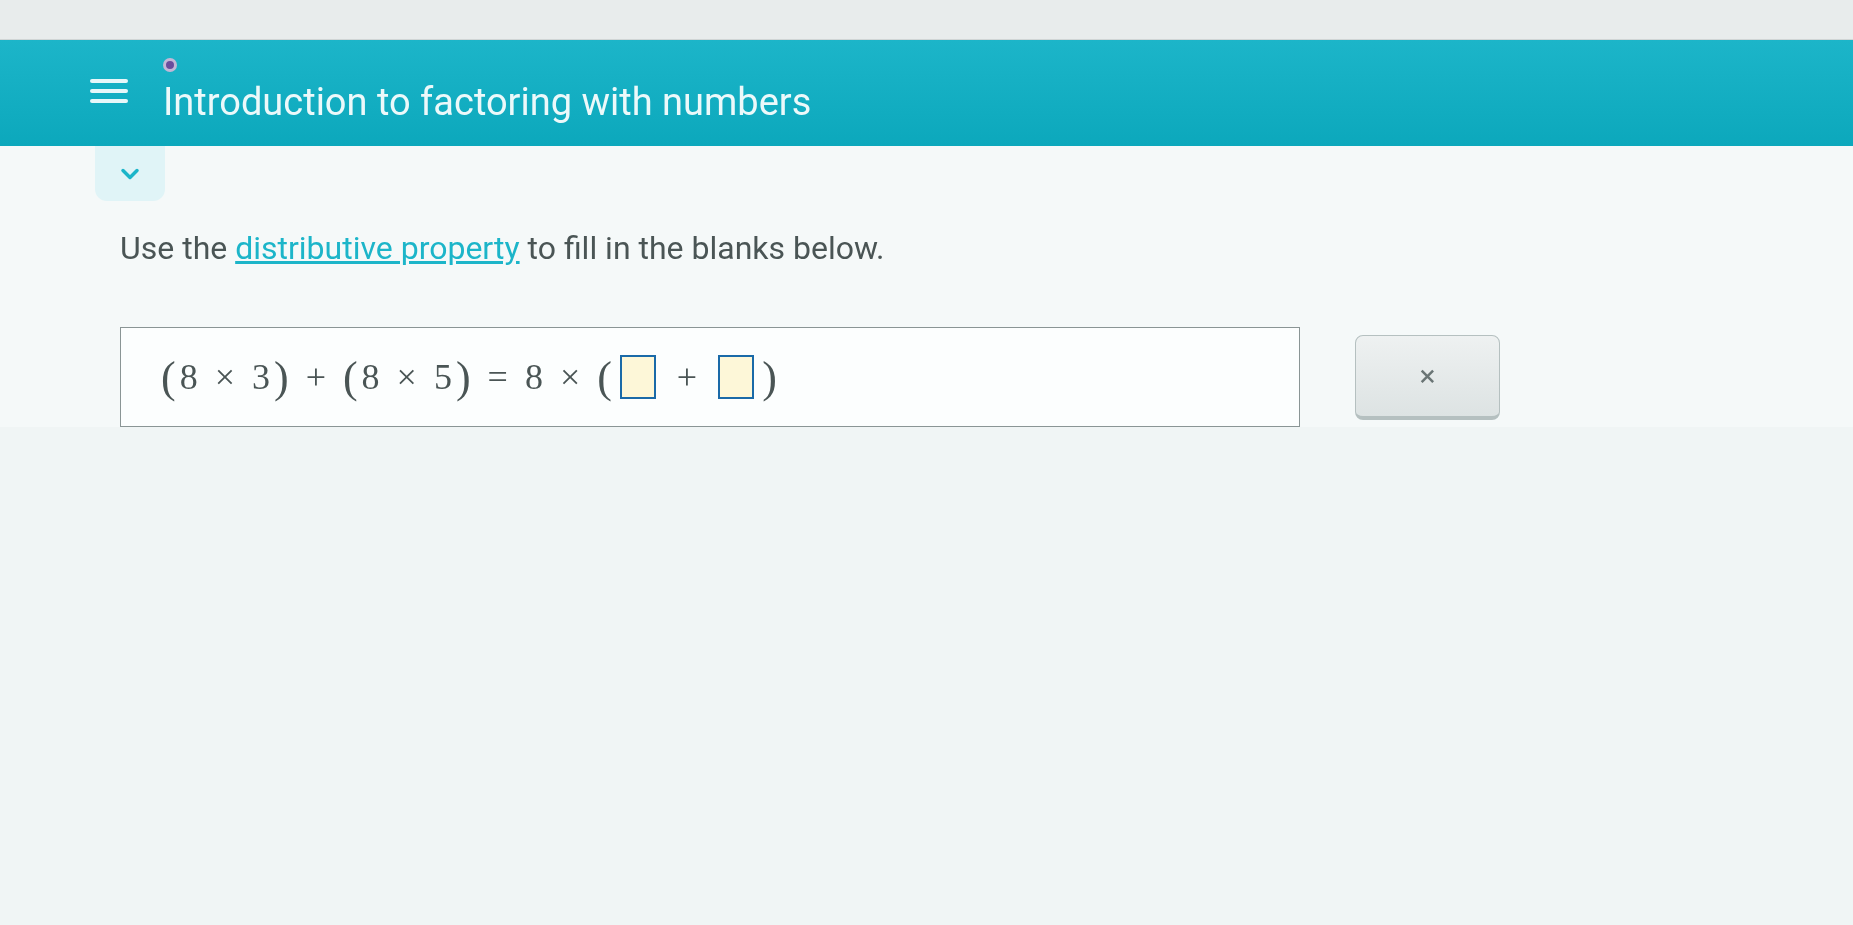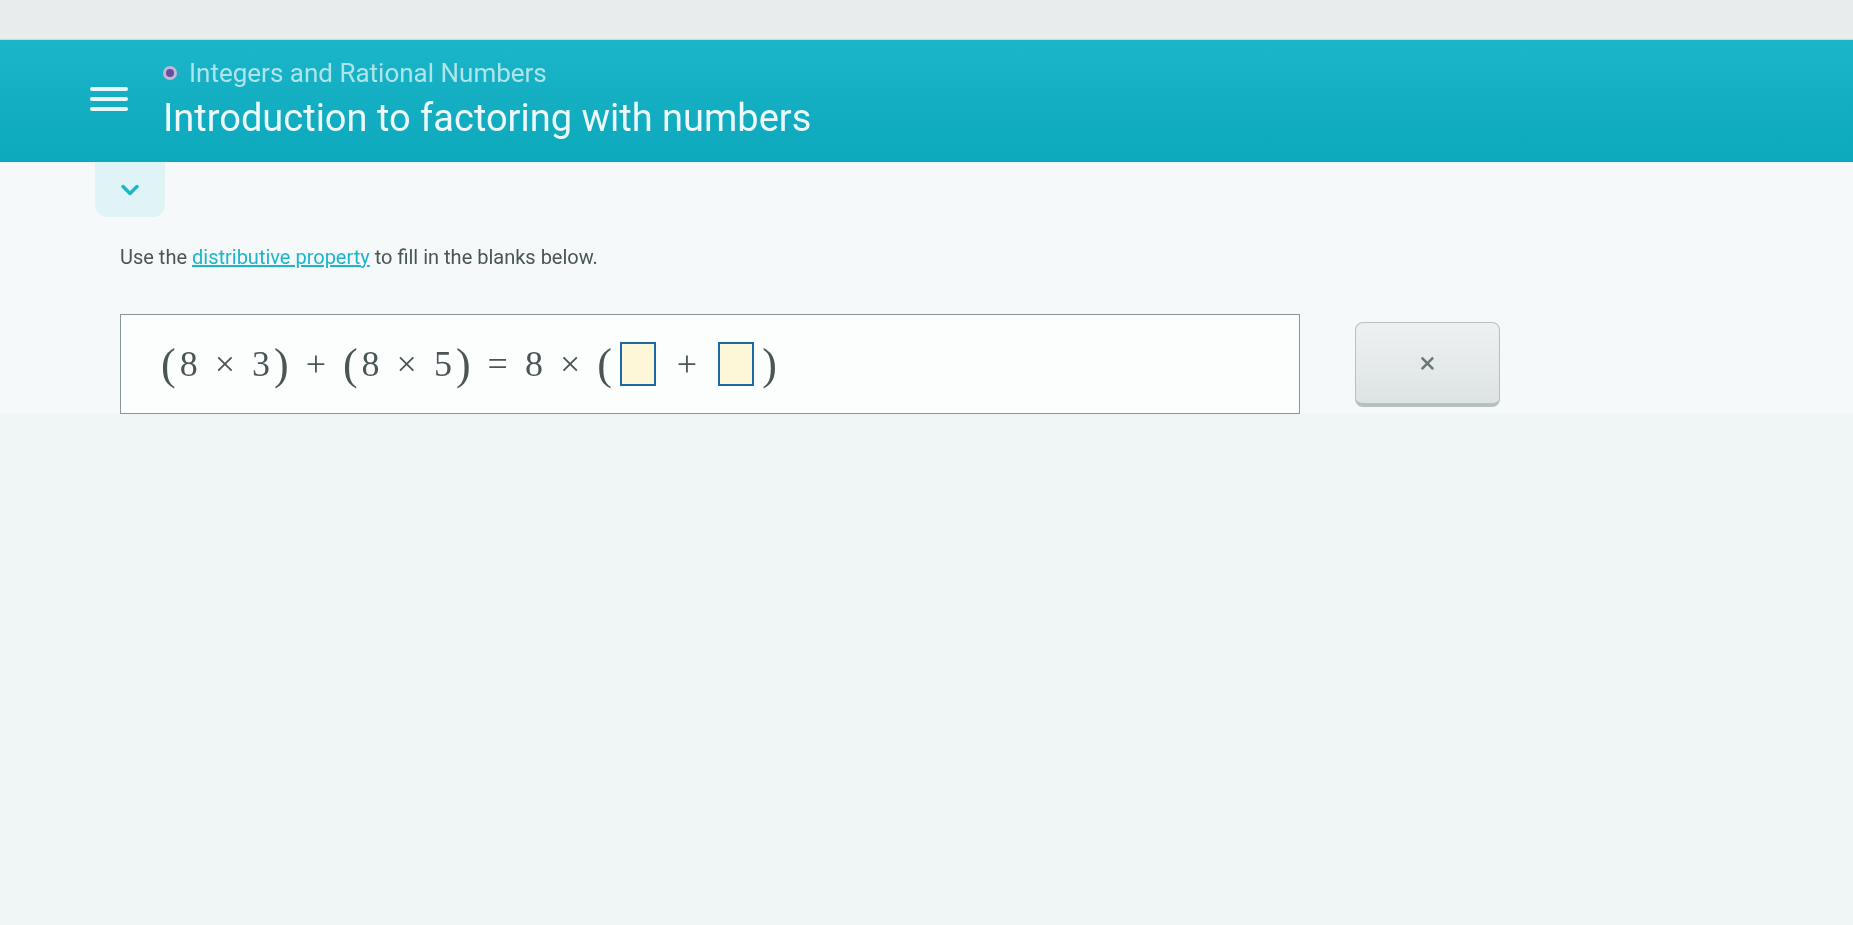--- a/index.html
+++ b/index.html
@@ -85,23 +85,23 @@
       cursor: pointer;
     }
     .chevron-icon {
       width: 28px;
       height: 28px;
     }
     .question-area {
       padding: 28px 0 0 40px;
     }
     .instruction {
-      font-size: 20px;
+      font-size: 32px;
       color: #4a5555;
-      margin-bottom: 45px;
+      margin-bottom: 60px;
     }
     .link-text {
       color: #1cb5c9;
       text-decoration: underline;
       cursor: pointer;
     }
     .equation-row {
       display: flex;
       align-items: center;
       gap: 55px;
@@ -158,21 +158,20 @@
 
 <div class="header">
   <div class="hamburger">
     <div class="hamburger-line"></div>
     <div class="hamburger-line"></div>
     <div class="hamburger-line"></div>
   </div>
   <div class="header-text">
     <div class="category-row">
       <div class="category-bullet"></div>
-      <span class="category-text">Integers and Rational Numbers</span>
     </div>
     <div class="lesson-title">Introduction to factoring with numbers</div>
   </div>
 </div>
 
 <div class="content-area">
   <div class="dropdown-tab">
     <svg class="chevron-icon" viewBox="0 0 24 24" fill="none" stroke="#1cb5c9" stroke-width="3" stroke-linecap="round" stroke-linejoin="round">
       <polyline points="6 9 12 15 18 9"></polyline>
     </svg>

